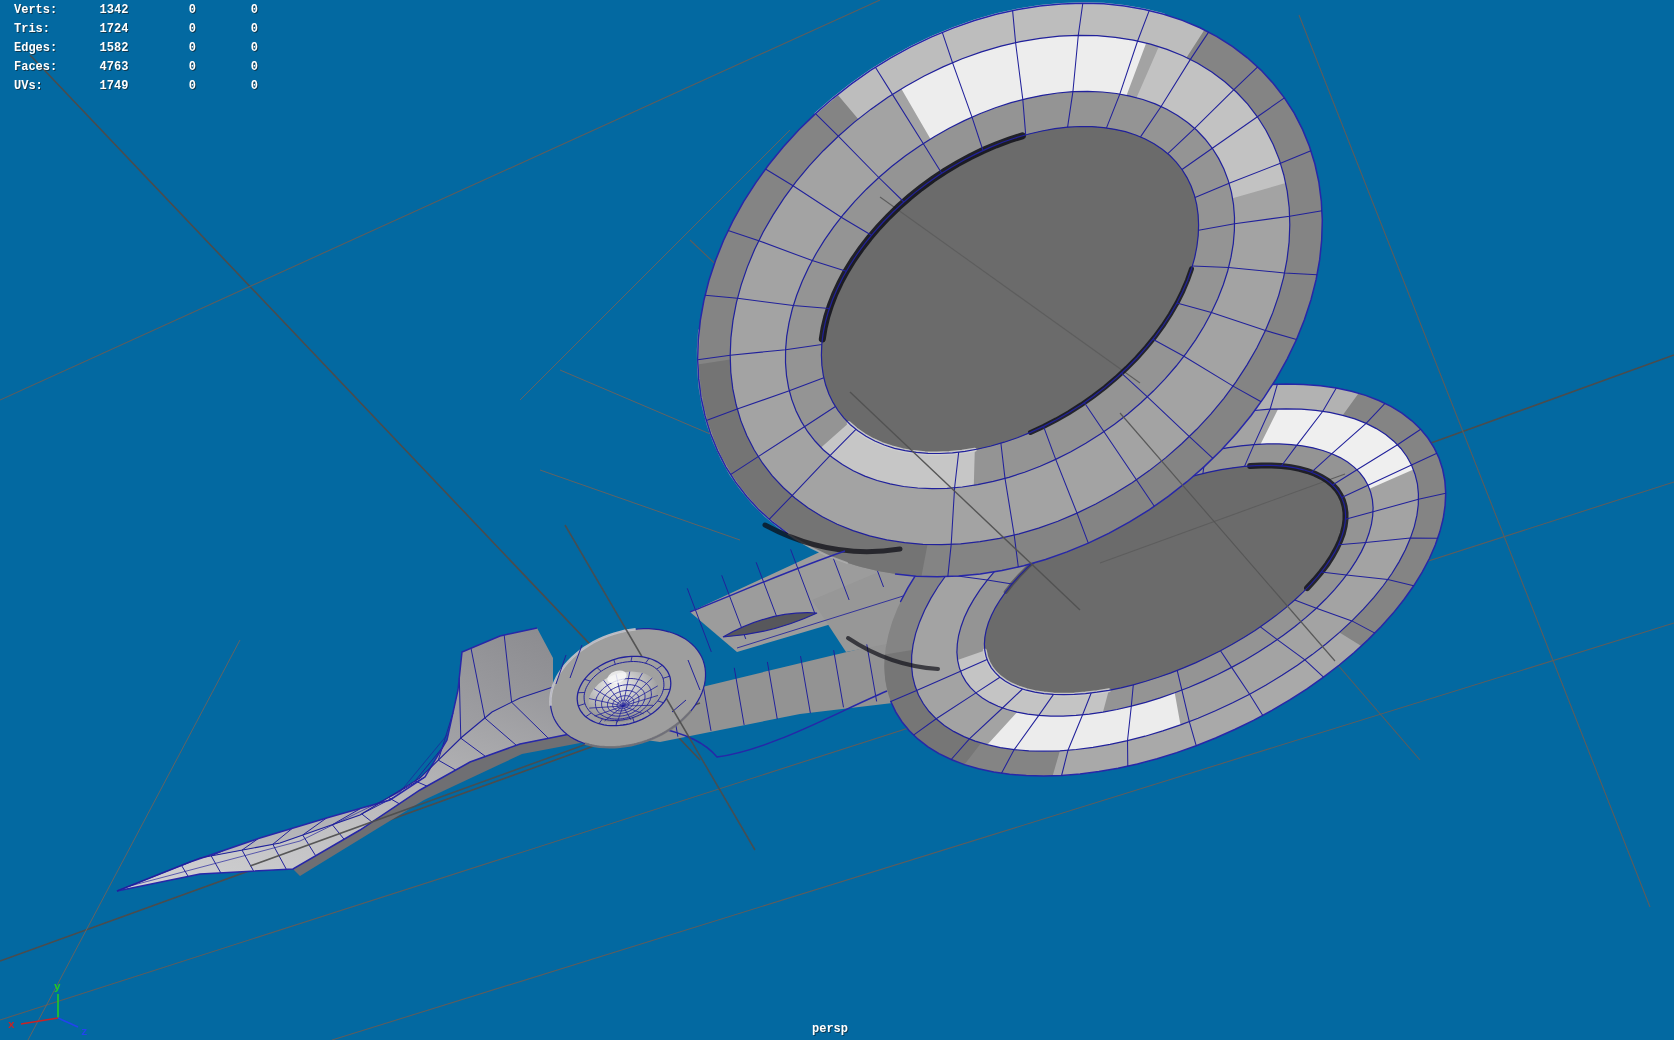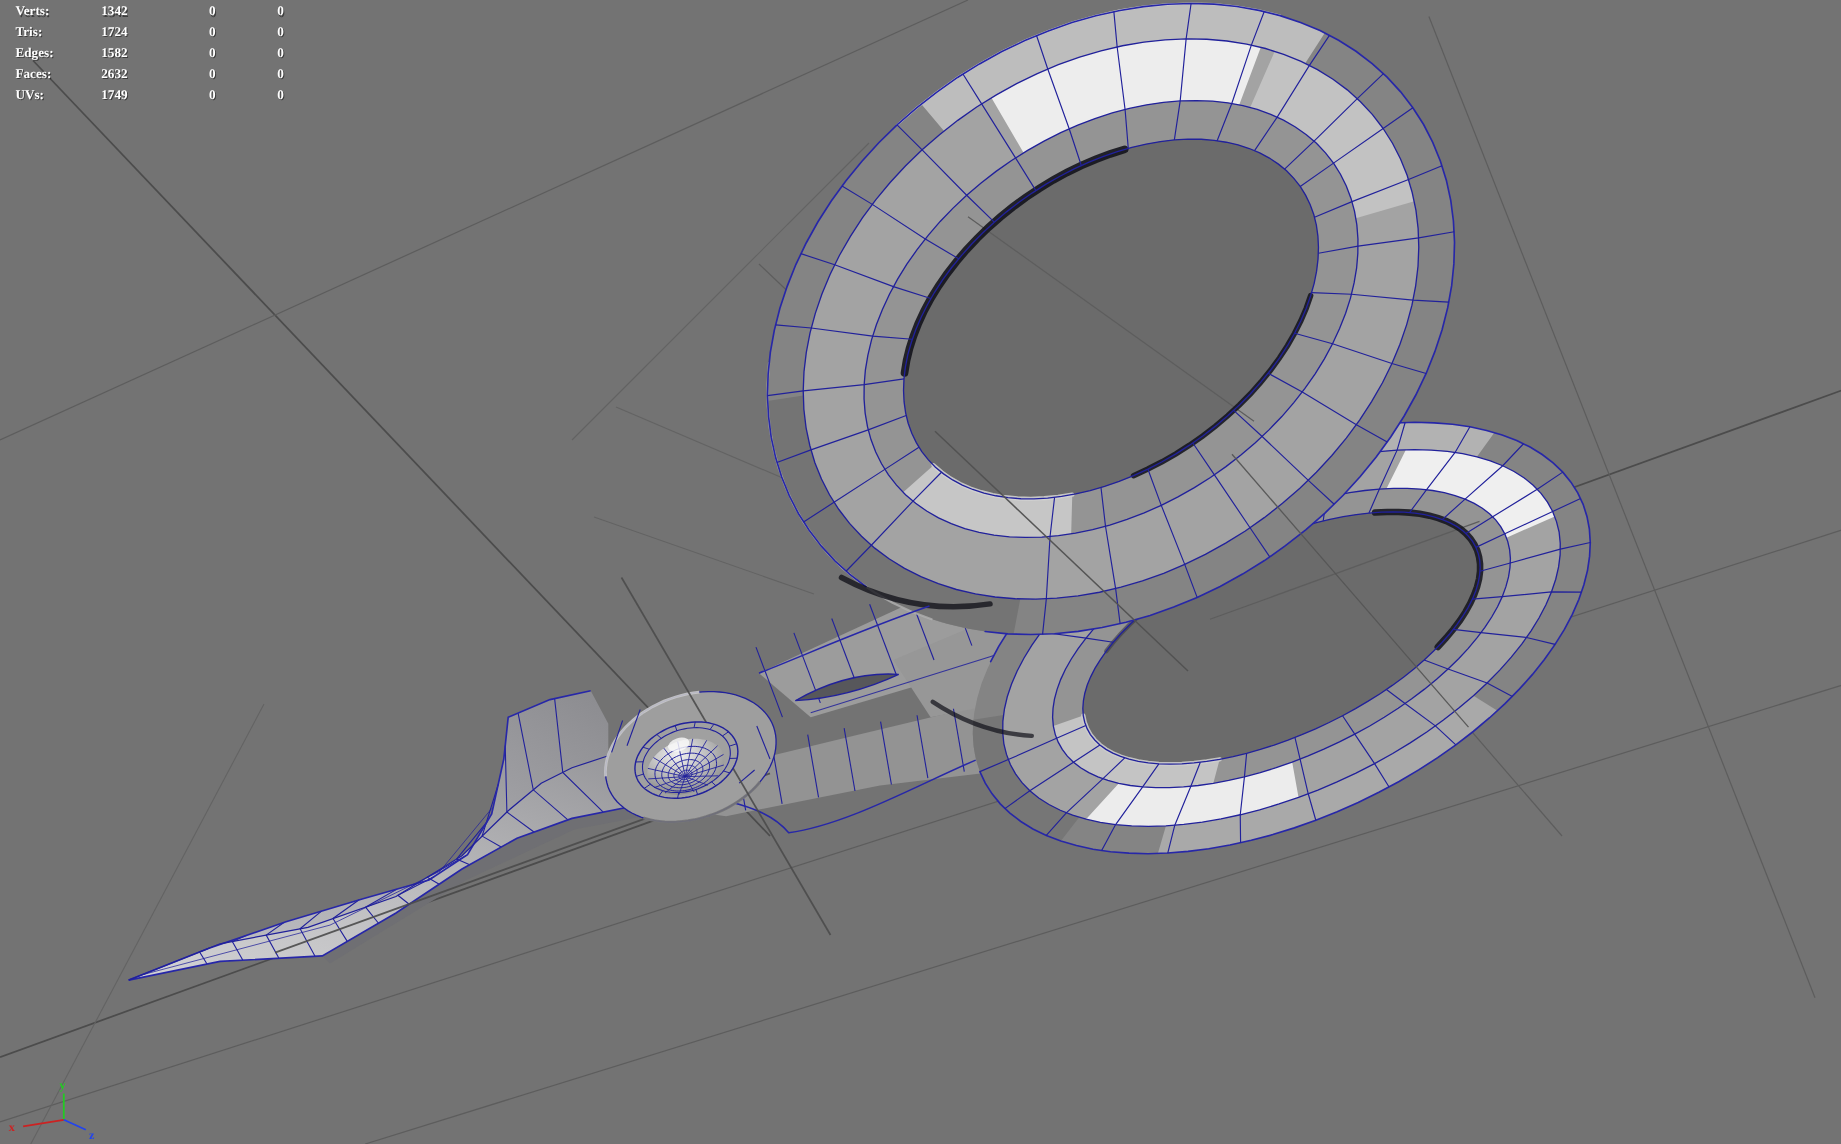--- a/index.html
+++ b/index.html
@@ -1,29 +1,29 @@
 <!DOCTYPE html>
 <html><head>
 <meta charset="utf-8">
 <style>
   html,body{margin:0;padding:0;background:#3a3a3a;}
   .viewport{
     position:relative; width:1674px; height:1040px; overflow:hidden;
-    background:#737373;
-    font-family:Liberation Serif, serif;
+    background:#0369a1;
+    font-family:Liberation Mono, monospace;
   }
   .viewport svg.scene{position:absolute;left:0;top:0;}
   .hud{
     position:absolute; left:14px; top:1px; z-index:5;
     color:#fff; font-size:12px; font-weight:bold; line-height:19px;
     text-shadow:1px 1px 0 rgba(25,25,25,.6);
   }
   .hud-row{display:flex;}
   .hud-label{width:78px;}
-  .hud-v1{width:44px; text-align:left;}
+  .hud-v1{width:44px; text-align:center;}
   .hud-v2{width:60px; text-align:right;}
   .hud-v3{width:62px; text-align:right;}
   .persp-label{
     position:absolute; left:0; width:1660px; bottom:4px; text-align:center; z-index:5;
     color:#fff; font-size:12px; font-weight:bold;
     text-shadow:1px 1px 0 rgba(25,25,25,.6);
   }
   .gizmo{position:absolute; left:6px; top:978px; z-index:5;}
   .gizmo text{font-size:11px; font-weight:bold;}
 </style>
@@ -290,32 +290,33 @@
       <span class="hud-v3">0</span>
     </div>
     <div class="hud-row">
       <span class="hud-label">Edges:</span>
       <span class="hud-v1">1582</span>
       <span class="hud-v2">0</span>
       <span class="hud-v3">0</span>
     </div>
     <div class="hud-row">
       <span class="hud-label">Faces:</span>
-      <span class="hud-v1">2632</span>
+      <span class="hud-v1">4763</span>
       <span class="hud-v2">0</span>
       <span class="hud-v3">0</span>
     </div>
     <div class="hud-row">
       <span class="hud-label">UVs:</span>
       <span class="hud-v1">1749</span>
       <span class="hud-v2">0</span>
       <span class="hud-v3">0</span>
     </div>
   </div>
 
+  <div class="persp-label">persp</div>
 
   <svg class="gizmo" width="100" height="62">
     <g>
       <line x1="52" y1="40" x2="52" y2="16" stroke="#22cc22" stroke-width="1.6"></line>
       <text x="48" y="12" fill="#22cc22">y</text>
     </g>
     <g>
       <line x1="52" y1="40" x2="15" y2="46" stroke="#cc2222" stroke-width="1.6"></line>
       <text x="2" y="50" fill="#cc2222">x</text>
     </g>

